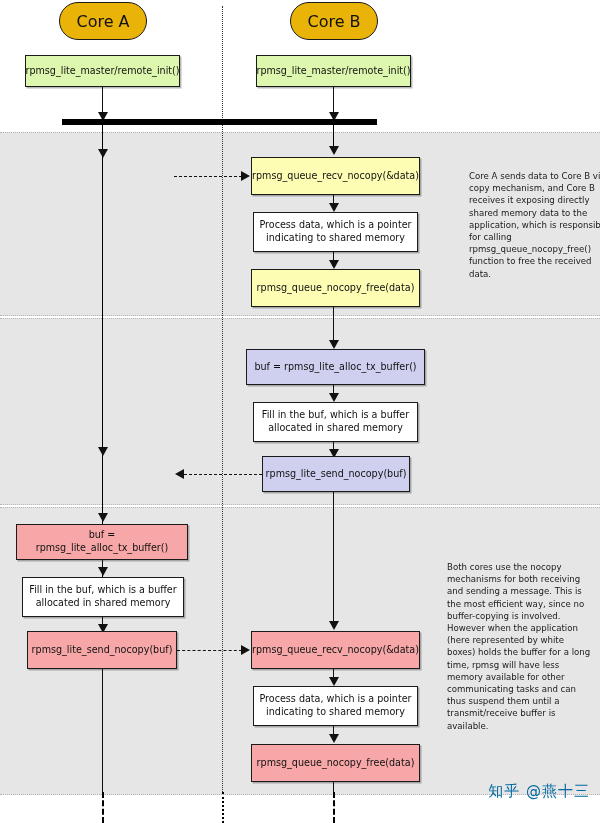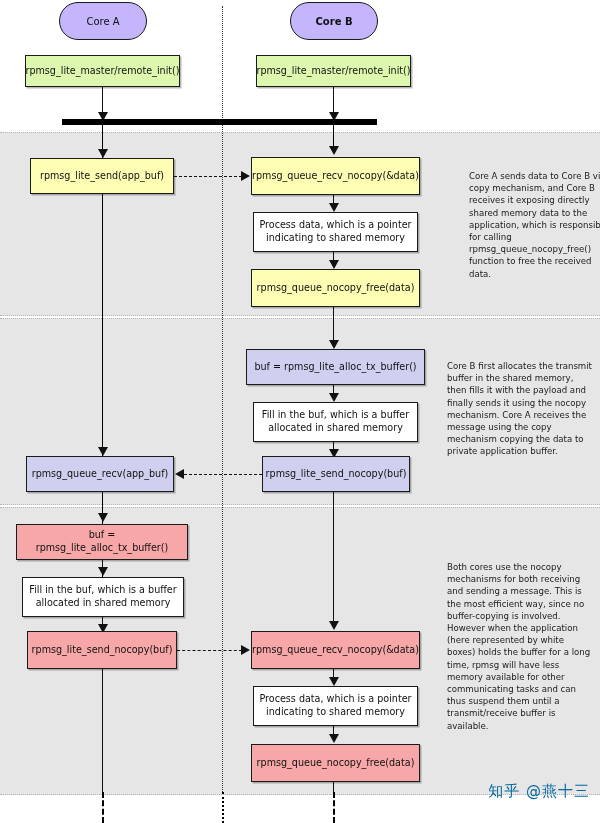--- a/index.html
+++ b/index.html
@@ -49,25 +49,25 @@
     width: 0;
     border-left: 2px dashed #000;
   }
 
   
   .core-pill {
     position: absolute;
     box-sizing: border-box;
     border: 1.4px solid #1a1a1a;
     border-radius: 22px;
-    background: #c4b5fd;
+    background: #eab308;
     display: flex;
     align-items: center;
     justify-content: center;
-    font-size: 10px;
+    font-size: 16px;
     color: #111;
   }
 
   
   .box {
     position: absolute;
     box-sizing: border-box;
     border: 1.6px solid #1a1a1a;
     display: flex;
     align-items: center;
@@ -154,21 +154,21 @@
   <div class="band" id="band-copy"></div>
   <div class="band" id="band-mixed"></div>
   <div class="band" id="band-nocopy"></div>
 
   <div class="divider" style="left:222px; top:6px; height:786px;"></div>
   <div class="lifeline-dashed" style="left:222px; top:792px; height:31px; border-left-style:dotted;"></div>
 
   <div class="core-pill" style="left:59px; top:2px; width:88px; height:38px;">
     <span>Core A</span>
   </div>
-  <div class="core-pill" style="left:290px; top:2px; width:88px; height:38px;font-weight:bold;">
+  <div class="core-pill" style="left:290px; top:2px; width:88px; height:38px;">
     <span>Core B</span>
   </div>
 
   <div class="box green" style="left:25px; top:55px; width:155px; height:32px;">
     <span>rpmsg_lite_master/remote_init()</span>
   </div>
   <div class="box green" style="left:256px; top:55px; width:155px; height:32px;">
     <span>rpmsg_lite_master/remote_init()</span>
   </div>
 
@@ -180,23 +180,20 @@
   <div id="init-bar" style="left:62px; top:119px; width:315px; height:6px;"></div>
 
   <div class="lifeline" style="left:102px; top:125px; height:667px;"></div>
   <div class="lifeline-dashed" style="left:102px; top:792px; height:31px;"></div>
 
   <div class="lifeline" style="left:333px; top:125px; height:28px;"></div>
   <div class="lifeline-dashed" style="left:333px; top:792px; height:31px;"></div>
 
   <div class="arrowhead-down" style="left:329px; top:146px;"></div>
 
-  <div class="box yellow" style="left:30px; top:158px; width:144px; height:36px;">
-    <span>rpmsg_lite_send(app_buf)</span>
-  </div>
 
   <div class="arrowhead-down" style="left:98px; top:149px;"></div>
 
   <div class="box yellow" style="left:251px; top:157px; width:169px; height:38px;">
     <span>rpmsg_queue_recv_nocopy(&amp;data)</span>
   </div>
 
   <div class="vline" style="left:333px; top:195px; height:14px;"></div>
   <div class="arrowhead-down" style="left:329px; top:203px;"></div>
 
@@ -233,29 +230,25 @@
 
   <div class="vline" style="left:333px; top:442px; height:12px;"></div>
   <div class="arrowhead-down" style="left:329px; top:449px;"></div>
 
   <div class="box blue" style="left:262px; top:456px; width:148px; height:36px;">
     <span>rpmsg_lite_send_nocopy(buf)</span>
   </div>
 
   <div class="vline" style="left:333px; top:492px; height:45px;"></div>
 
-  <div class="box blue" style="left:26px; top:456px; width:148px; height:36px;">
-    <span>rpmsg_queue_recv(app_buf)</span>
-  </div>
   <div class="arrowhead-down" style="left:98px; top:447px;"></div>
 
   <div class="hdash" style="left:184px; top:474px; width:78px;"></div>
   <div class="arrowhead-left" style="left:175px; top:469px;"></div>
 
-  <div class="annotation" style="left:447px; top:360px; width:145px;">Core B first allocates the transmit buffer in the shared memory, then fills it with the payload and finally sends it using the nocopy mechanism. Core A receives the message using the copy mechanism copying the data to private application buffer.</div>
 
   <div class="arrowhead-down" style="left:98px; top:513px;"></div>
 
   <div class="box pink" style="left:16px; top:524px; width:172px; height:36px;">
     <span>buf = rpmsg_lite_alloc_tx_buffer()</span>
   </div>
 
   <div class="vline" style="left:102px; top:560px; height:13px;"></div>
   <div class="arrowhead-down" style="left:98px; top:567px;"></div>
 

